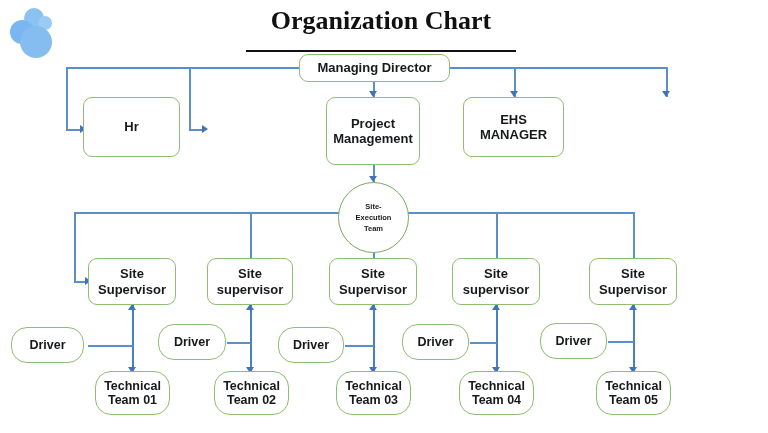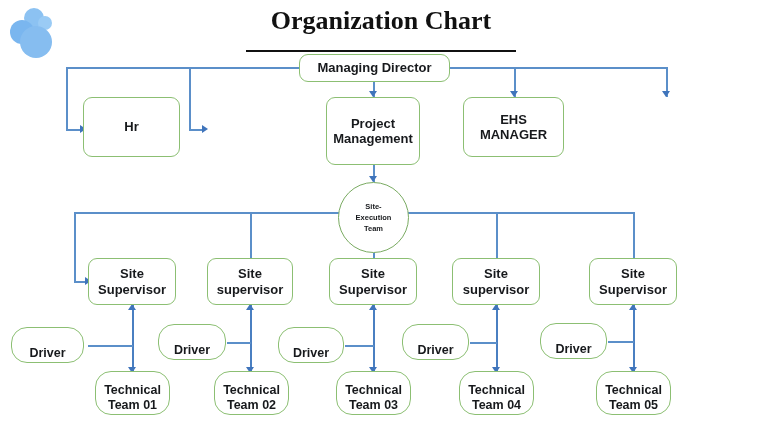--- a/index.html
+++ b/index.html
@@ -67,21 +67,21 @@
     align-items:center;
     justify-content:center;
     text-align:center;
     color:#17191c;
     font-weight:bold;
     line-height:1.16;
     font-size:13px;
     padding:2px 3px;
     z-index:4;
   }
-  .node.sm{ font-size:12.5px; border-radius:16px;align-items:flex-end; }
+  .node.sm{ font-size:12.5px; border-radius:16px; }
   .circle{
     position:absolute;
     box-sizing:border-box;
     background:#ffffff;
     border:1.3px solid #7aab62;
     border-radius:50%;
     display:flex;
     align-items:center;
     justify-content:center;
     text-align:center;

